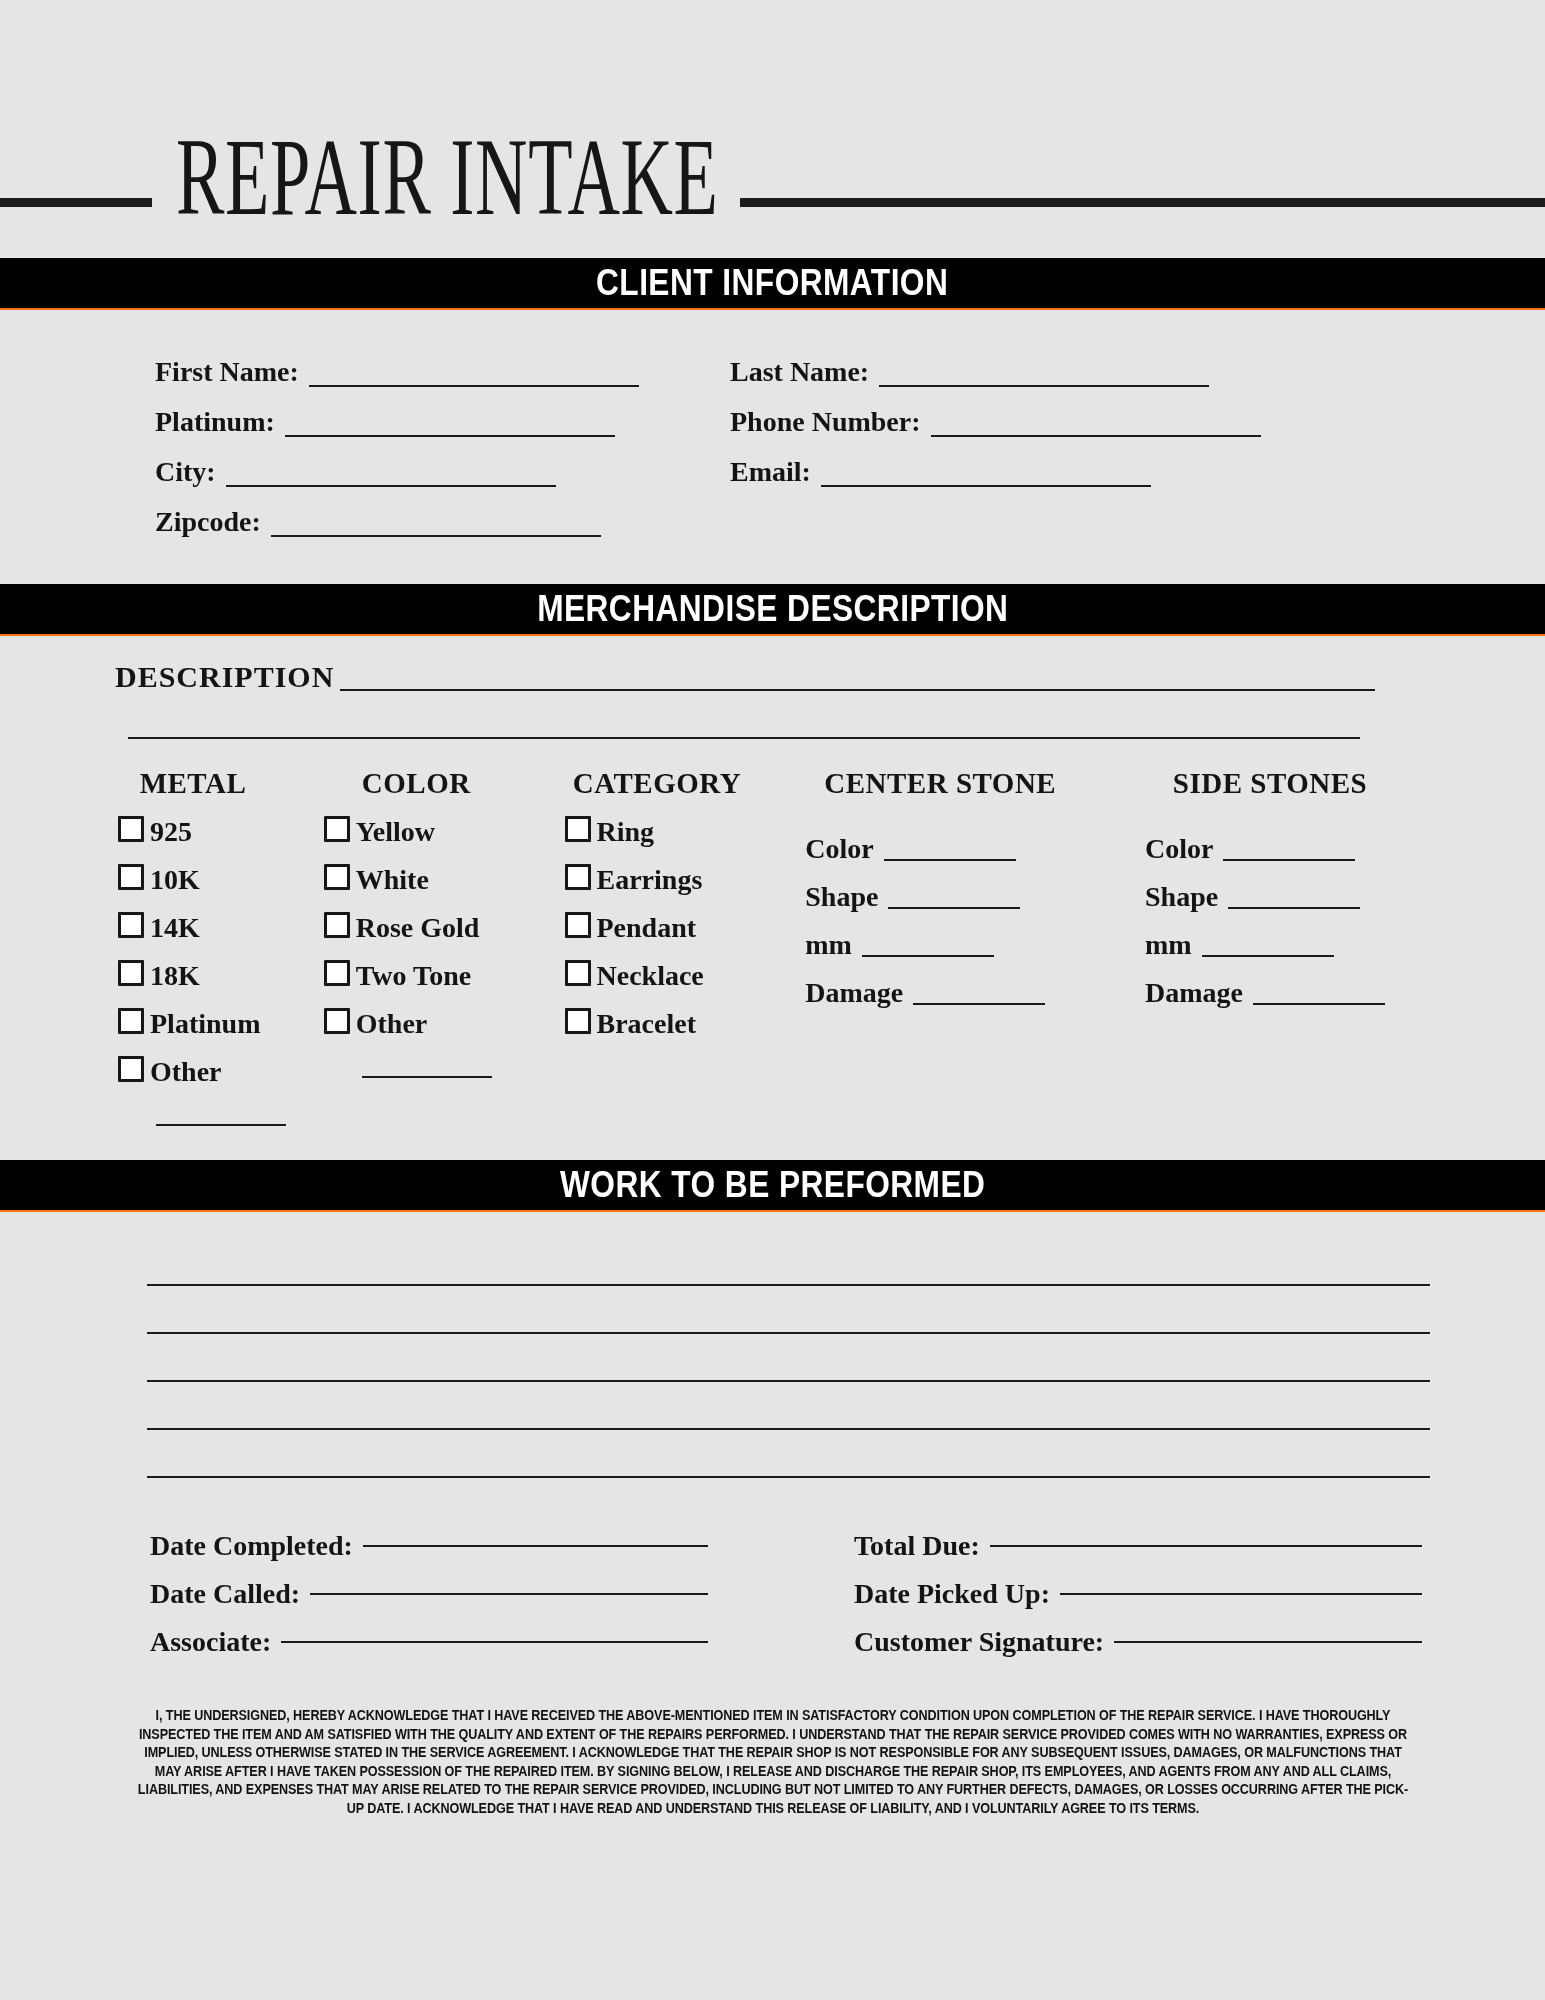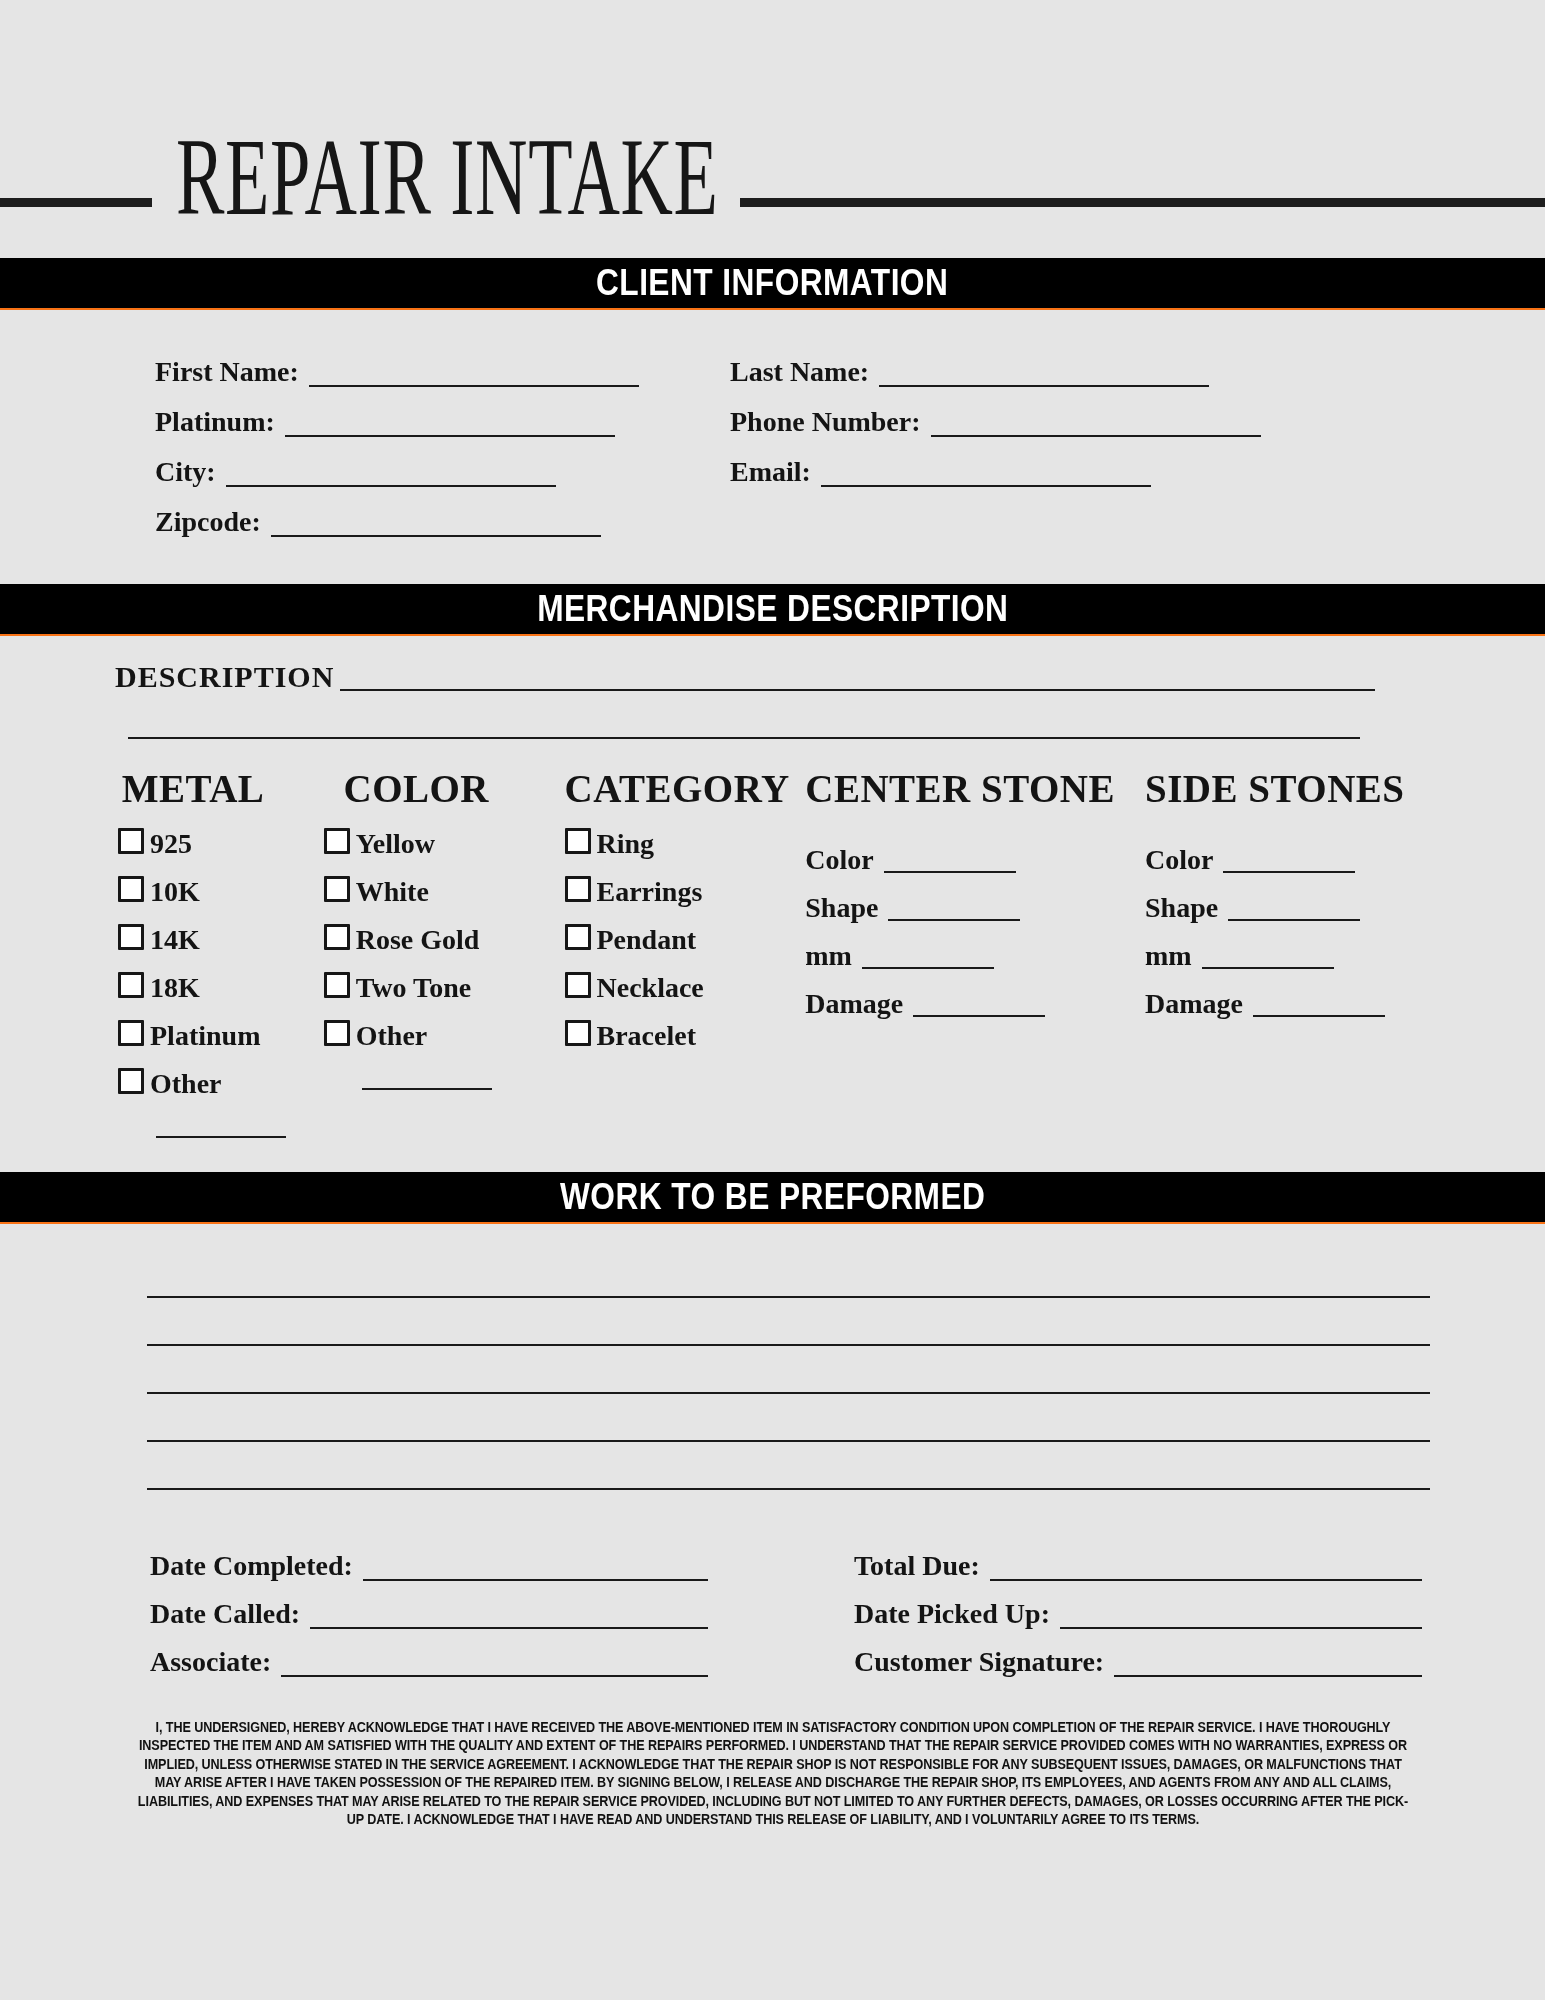--- a/index.html
+++ b/index.html
@@ -59,21 +59,21 @@
   .desc-line  { flex: 1; border-bottom: 2.5px solid #1a1a1a; margin-left: 6px; margin-bottom: 2px; }
   .desc-line2 { margin: 44px 185px 0 128px; border-bottom: 2.5px solid #1a1a1a; height: 0; }
 
   .merch-cols { display: flex; justify-content: space-between; margin: 28px 150px 0 118px; }
   .mcol-metal    { width: 150px; }
   .mcol-color    { width: 185px; }
   .mcol-category { width: 185px; }
   .mcol-center   { width: 270px; }
   .mcol-side     { width: 250px; margin-left: 14px; }
   .mcol-header {
-    font-weight: 700; font-size: 39px; letter-spacing: 0.5px;
+    font-weight: 700; font-size: 29px; letter-spacing: 0.5px;
     text-align: center; margin-bottom: 16px; white-space: nowrap; line-height: 1.15;
   }
   .opt { display: flex; height: 48px; }
   .cb {
     width: 26px; height: 26px; border: 3px solid #161616;
     background: #ffffff; border-radius: 1px; flex: 0 0 auto;
   }
   .opt-label { font-weight: 700; font-size: 28px; margin-left: 6px; white-space: nowrap; }
   .other-line { width: 130px; border-bottom: 2.5px solid #1a1a1a; margin: 20px 0 0 38px; height: 0; }
 
@@ -88,21 +88,21 @@
   
   .banner-work { margin-top: 34px; }
   .work-lines { margin: 72px 115px 0 147px; }
   .work-line { border-bottom: 2.5px solid #1a1a1a; height: 0; margin-bottom: 46px; }
   .work-line:last-child { margin-bottom: 0; }
 
   
   .footer-fields { display: flex; margin: 44px 0 0 150px; }
   .f-left  { width: 558px; }
   .f-right { width: 568px; margin-left: 146px; }
-  .ffield { display: flex; align-items: flex-end; height: 48px; }
+  .ffield { display: flex; align-items: center; height: 48px; }
   .fline2 { flex: 1; border-bottom: 2.5px solid #1a1a1a; margin-left: 10px; margin-bottom: 1px; }
 
   
   .disclaimer {
     width: 1430px; margin: 40px auto 0;
     font-family: "Liberation Sans", sans-serif;
     font-weight: 700; font-size: 14px; line-height: 18.5px;
     text-align: center; color: #111111; letter-spacing: -0.1px;
     transform: scaleX(0.9); transform-origin: center top;
   }

